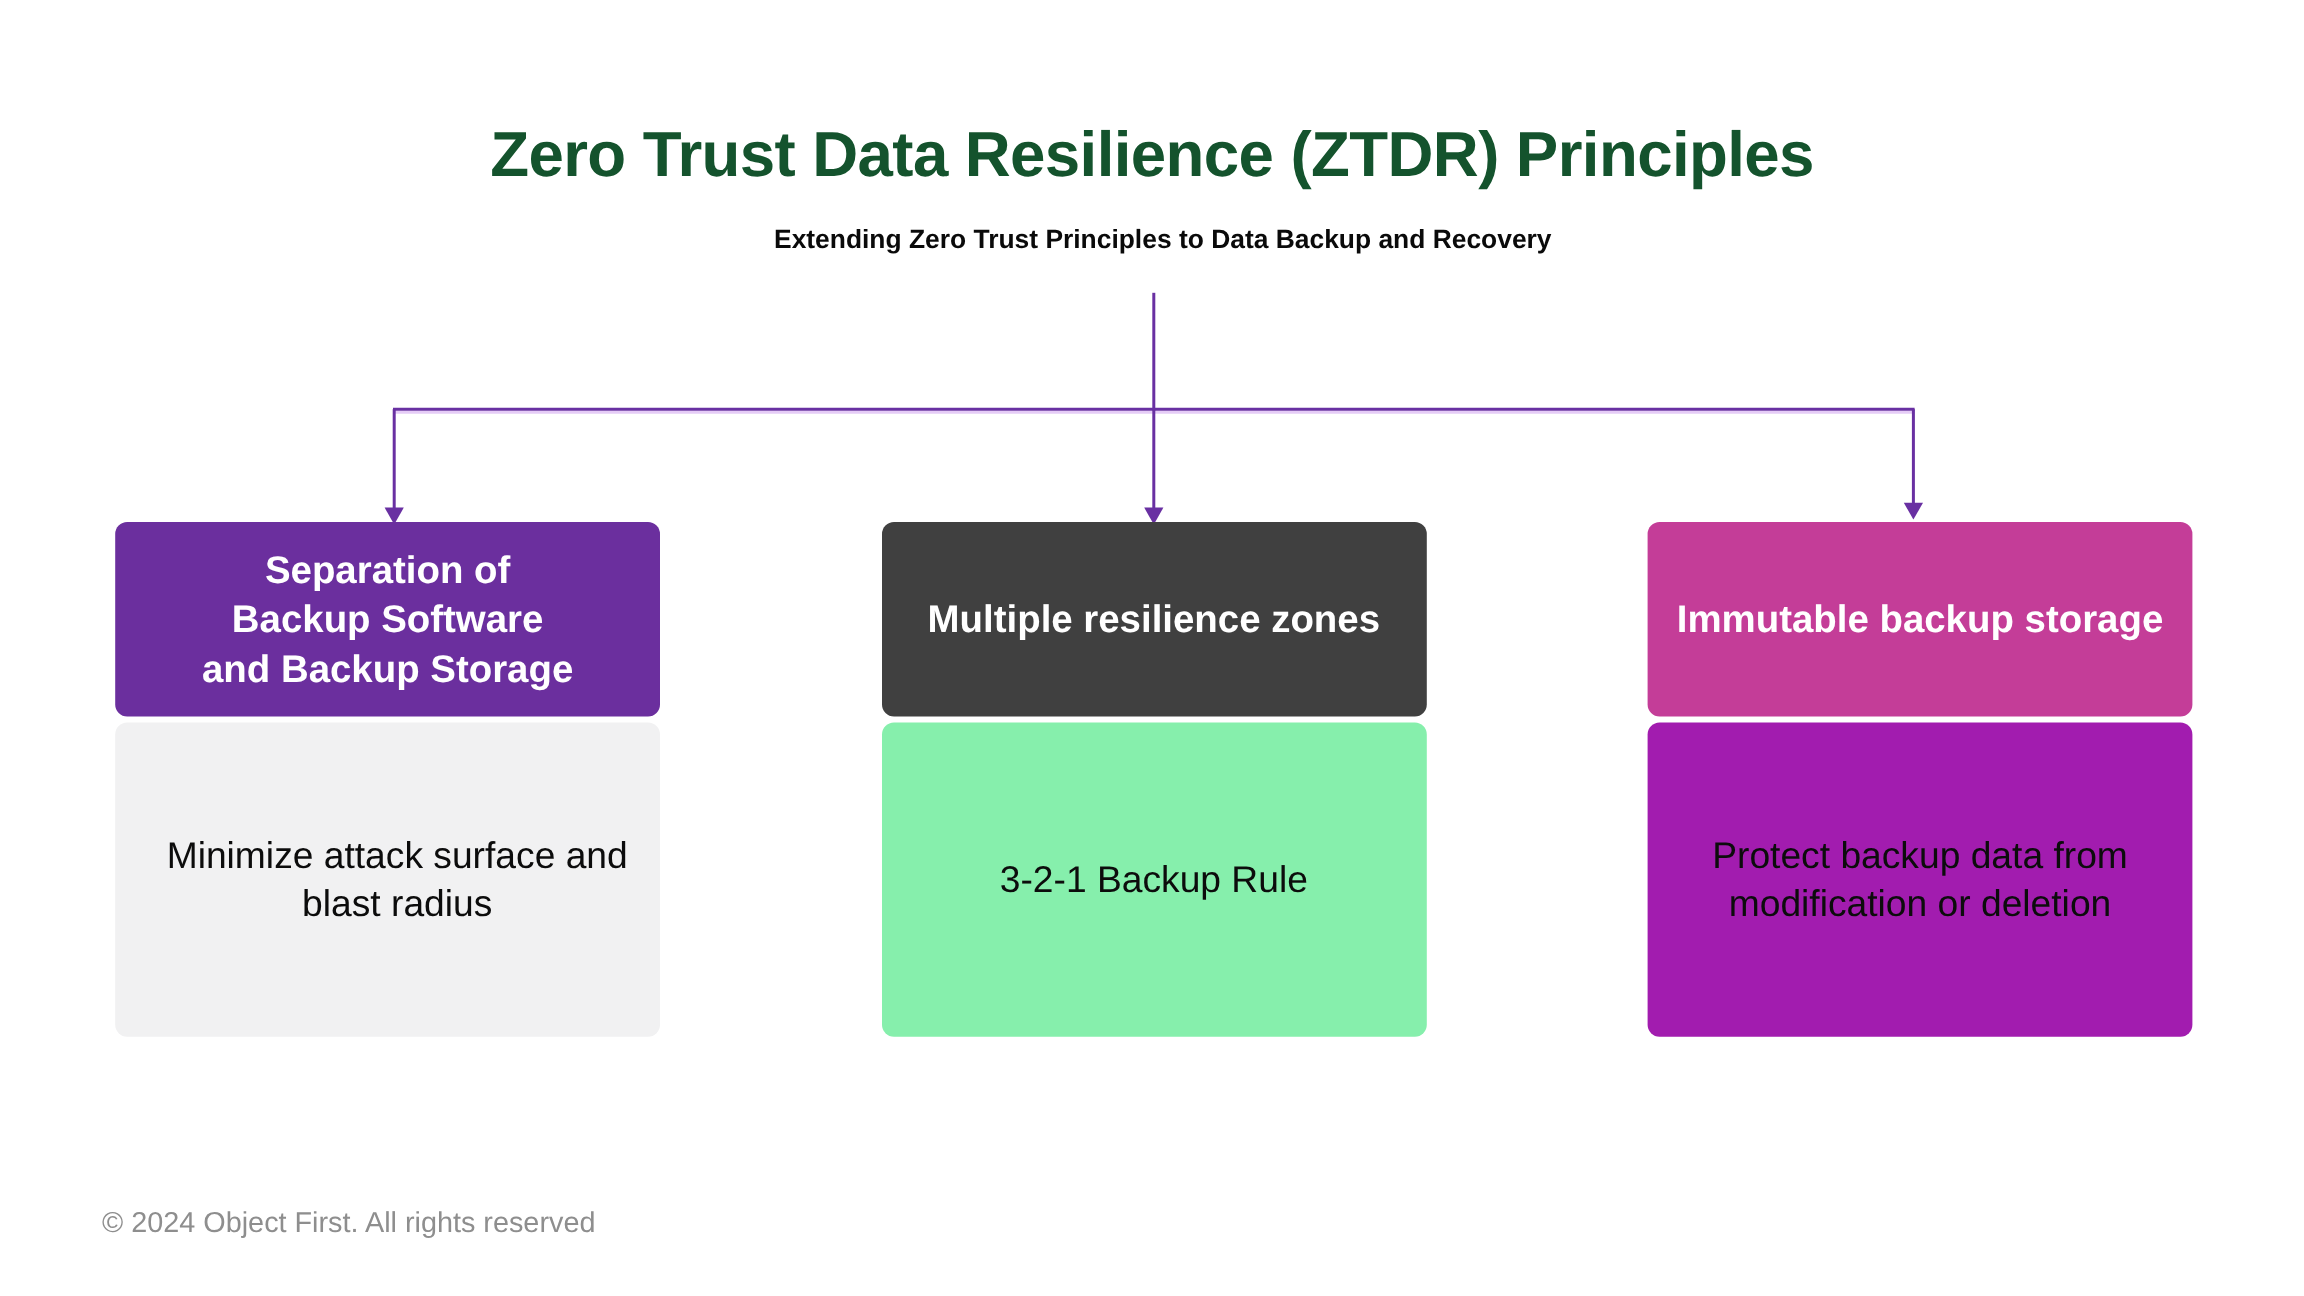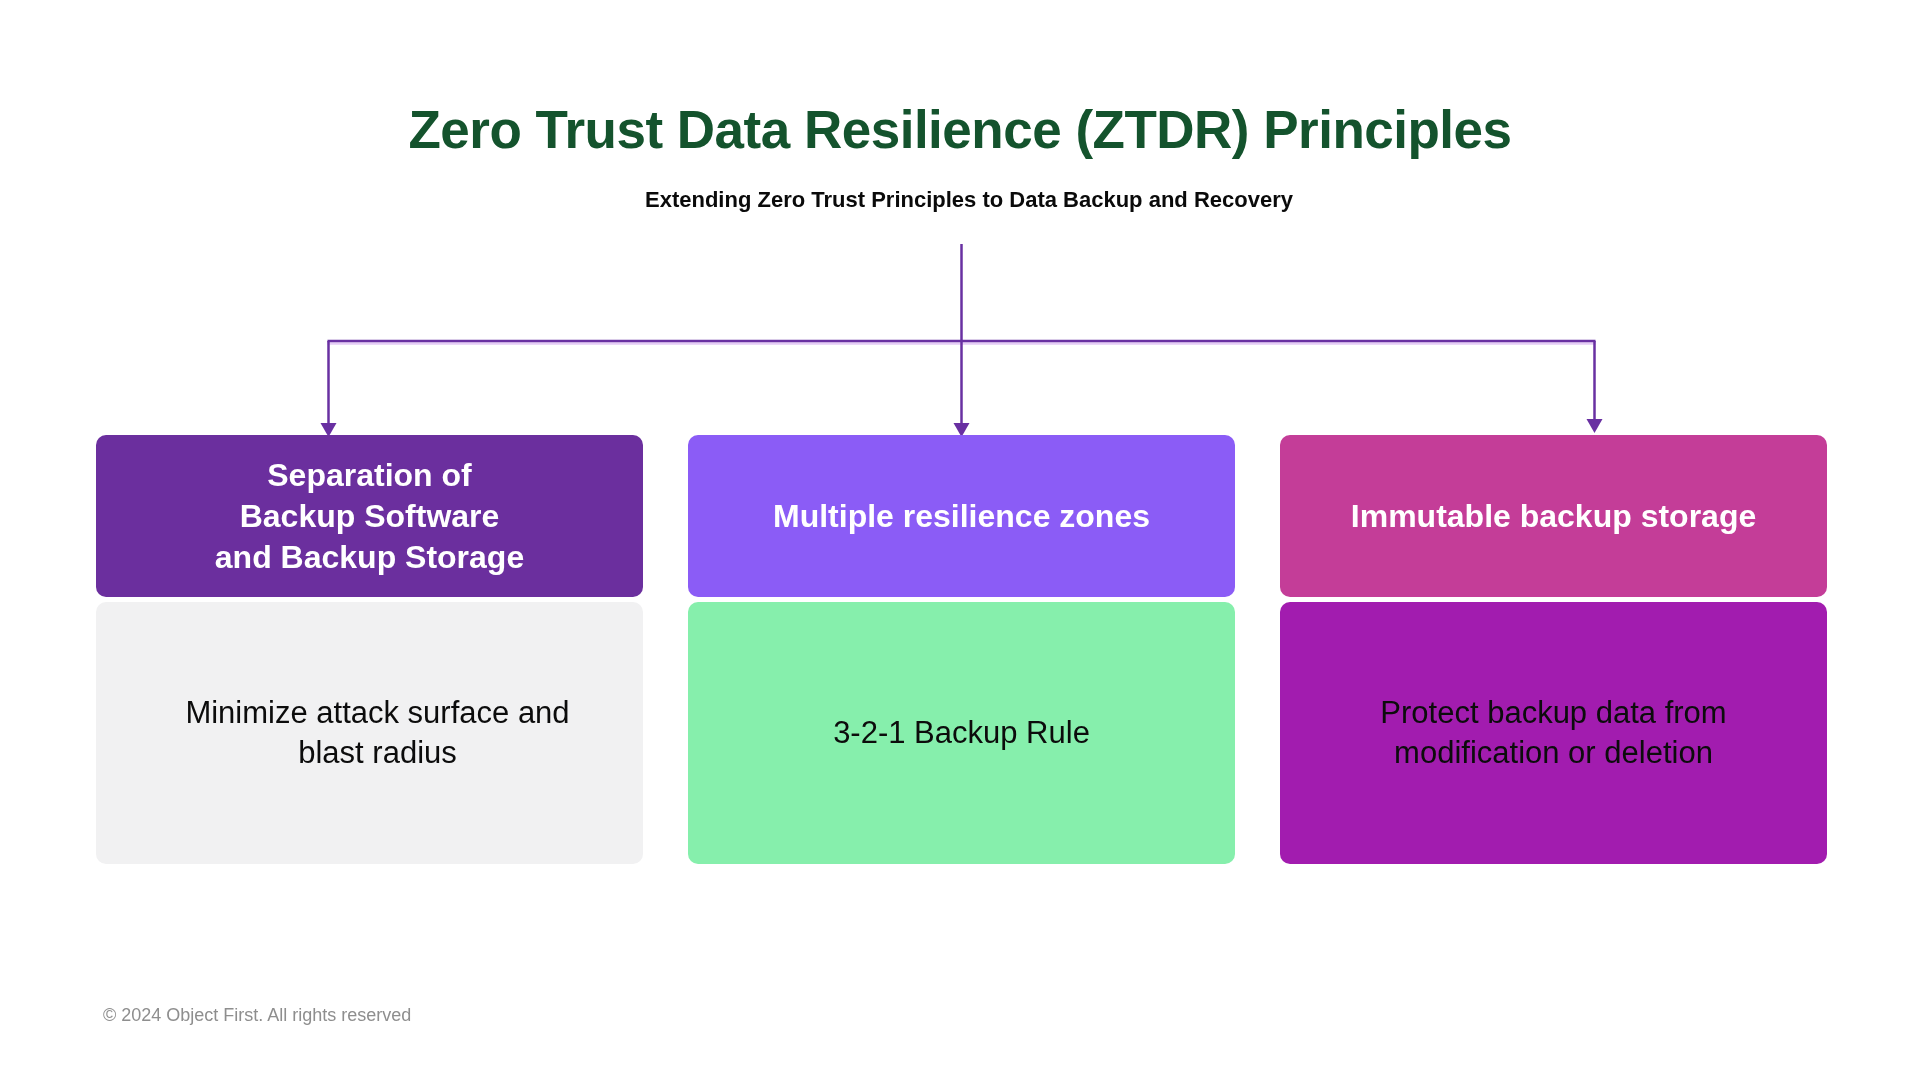--- a/index.html
+++ b/index.html
@@ -49,21 +49,21 @@
   }
   .cards-row {
     position: absolute;
     left: 96px;
     top: 435px;
     width: 1731px;
     display: flex;
     justify-content: space-between;
   }
   .card {
-    width: 547px;
+    width: 454px;
     display: flex;
     flex-direction: column;
   }
   .card-header {
     height: 162px;
     border-radius: 10px;
     display: flex;
     align-items: center;
     justify-content: center;
     text-align: center;
@@ -81,23 +81,23 @@
     align-items: center;
     justify-content: center;
     text-align: center;
     color: #0c0c0c;
     font-size: 31px;
     line-height: 40px;
     white-space: pre-line;
   }
   .footer-note {
     position: absolute;
-    left: 103px;
+    left: 85px;
     top: 1004px;
-    font-size: 18px;
+    font-size: 24px;
     line-height: 1.3;
   }
 </style>
 </head>
 <body>
 
 <div class="canvas">
 
   <h1 class="page-title" style="color: #14532d;">Zero Trust Data Resilience (ZTDR) Principles</h1>
 
@@ -125,21 +125,21 @@
 
     <div class="card">
       <div class="card-header" style="background-color: rgb(107, 47, 158);">Separation of
 Backup Software
 and Backup Storage</div>
       <div class="card-body" style="background-color: rgb(241, 241, 242); padding-left: 16px;">Minimize attack surface and
 blast radius</div>
     </div>
 
     <div class="card">
-      <div class="card-header" style="background-color: #8b5cf6;">Multiple resilience zones</div>
+      <div class="card-header" style="background-color: #404040;">Multiple resilience zones</div>
       <div class="card-body" style="background-color: #86efac;">3-2-1 Backup Rule</div>
     </div>
 
     <div class="card">
       <div class="card-header" style="background-color: rgb(196, 61, 152);">Immutable backup storage</div>
       <div class="card-body" style="background-color: #a21caf;">Protect backup data from
 modification or deletion</div>
     </div>
 
   </div>

